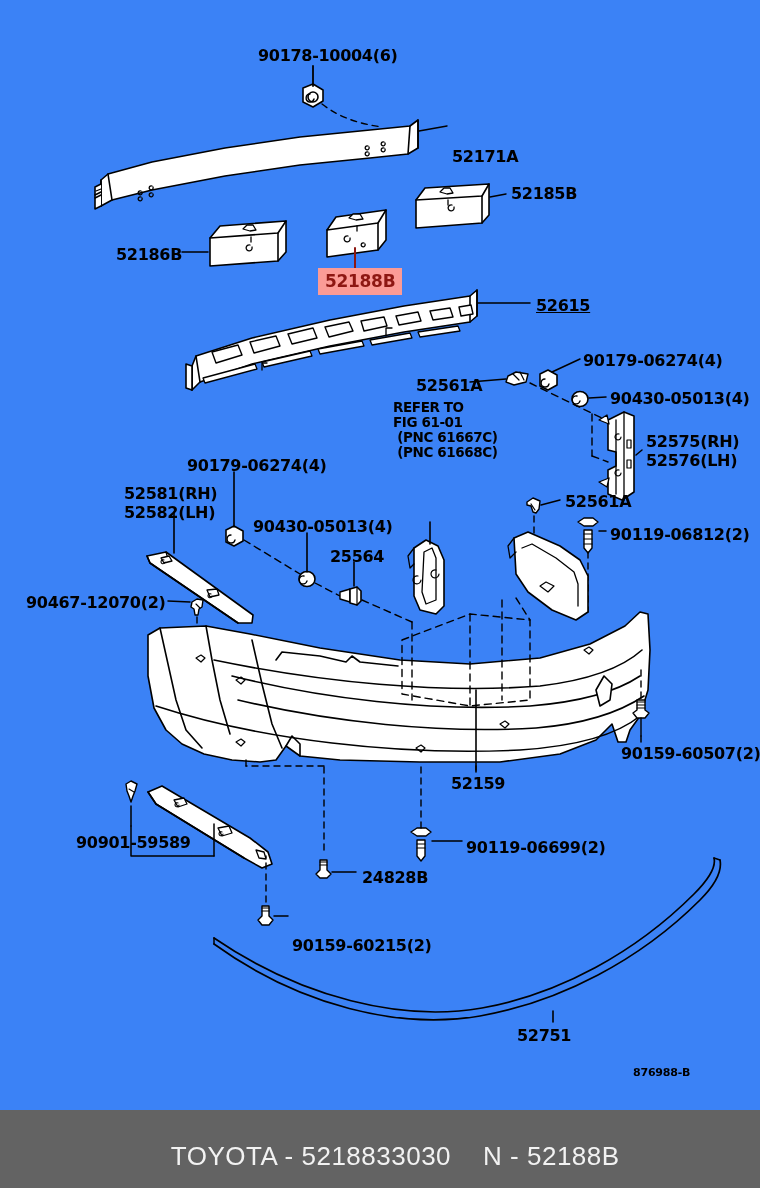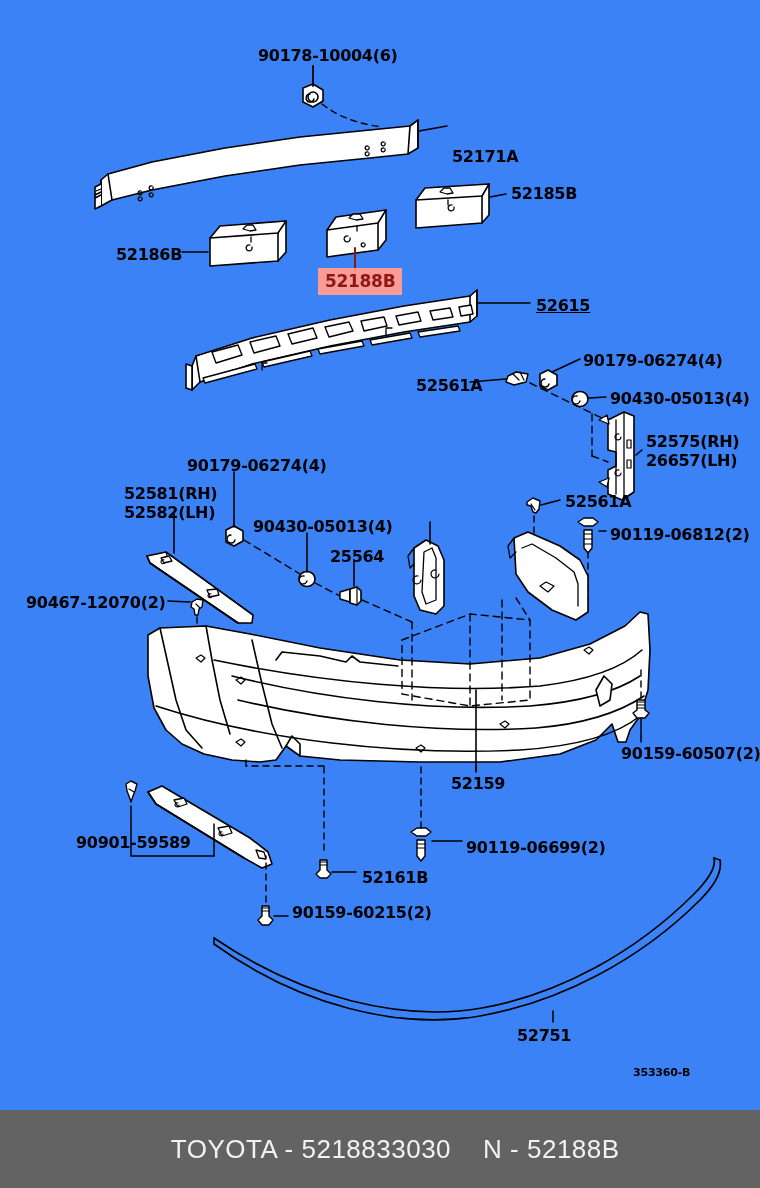--- a/index.html
+++ b/index.html
@@ -37,21 +37,21 @@
     font-family:"DejaVu Sans","Liberation Sans",sans-serif;
     font-weight:700;
     font-size:11px;
     color:#000;
     letter-spacing:-0.2px;
     white-space:pre;
   }
   #footer-bar{
     position:absolute;left:0;top:1110px;width:760px;height:78px;
     background:#636363;
-    display:flex;align-items:center;justify-content:center;
+    display:flex;justify-content:center;
   }
   #footer-text{
     color:#f2f2f2;
     font-family:"Liberation Sans","DejaVu Sans",sans-serif;
     font-size:26px;
     letter-spacing:0.5px;
     white-space:pre;
   }
   .ftr-gap{display:inline-block;width:32px;}
 </style>
@@ -371,40 +371,44 @@
   </svg>
 
   <div class="lbl" style="left:258px;top:47px;">90178-10004(6)</div>
   <div class="lbl" style="left:452px;top:116px;margin-top:32px;">52171A</div>
   <div class="lbl" style="left:511px;top:185px;">52185B</div>
   <div class="lbl" style="left:116px;top:246px;">52186B</div>
   <div class="lbl" style="left:536px;top:297px;text-decoration:underline;">52615</div>
   <div class="lbl" style="left:583px;top:352px;">90179-06274(4)</div>
   <div class="lbl" style="left:416px;top:377px;">52561A</div>
   <div class="lbl" style="left:610px;top:390px;">90430-05013(4)</div>
+  <div class="lbl sm" style="left:393px;top:400px;">REFER TO
+FIG 61-01
+ (PNC 61667C)
+ (PNC 61668C)</div>
   <div class="lbl two" style="left:646px;top:432px;">52575(RH)
-26657(LH)</div>
+52576(LH)</div>
   <div class="lbl" style="left:187px;top:457px;">90179-06274(4)</div>
   <div class="lbl two" style="left:124px;top:484px;">52581(RH)
 52582(LH)</div>
   <div class="lbl" style="left:565px;top:493px;">52561A</div>
   <div class="lbl" style="left:253px;top:518px;">90430-05013(4)</div>
   <div class="lbl" style="left:610px;top:526px;">90119-06812(2)</div>
   <div class="lbl" style="left:330px;top:548px;">25564</div>
   <div class="lbl" style="left:26px;top:594px;">90467-12070(2)</div>
   <div class="lbl" style="left:621px;top:745px;">90159-60507(2)</div>
   <div class="lbl" style="left:451px;top:775px;">52159</div>
   <div class="lbl" style="left:76px;top:834px;">90901-59589</div>
   <div class="lbl" style="left:466px;top:839px;">90119-06699(2)</div>
-  <div class="lbl" style="left:362px;top:869px;">52161B</div>
-  <div class="lbl" style="left:292px;top:904px;">90159-60215(2)</div>
+  <div class="lbl" style="left:362px;top:869px;">24828B</div>
+  <div class="lbl" style="left:292px;top:937px;">90159-60215(2)</div>
   <div class="lbl" style="left:517px;top:1027px;">52751</div>
 
   <div class="hl" style="left:318px;top:268px;">52188B</div>
 
-  <div class="figcode" style="left:633px;top:1066px;">353360-B</div>
+  <div class="figcode" style="left:633px;top:1066px;">876988-B</div>
 </div>
 
 <div id="footer-bar">
   <div id="footer-text">
     <span>TOYOTA</span><span> - </span><span>5218833030</span><span class="ftr-gap"></span><span>N</span><span> - </span><span>52188B</span>
   </div>
 </div>
 
 </body></html>

